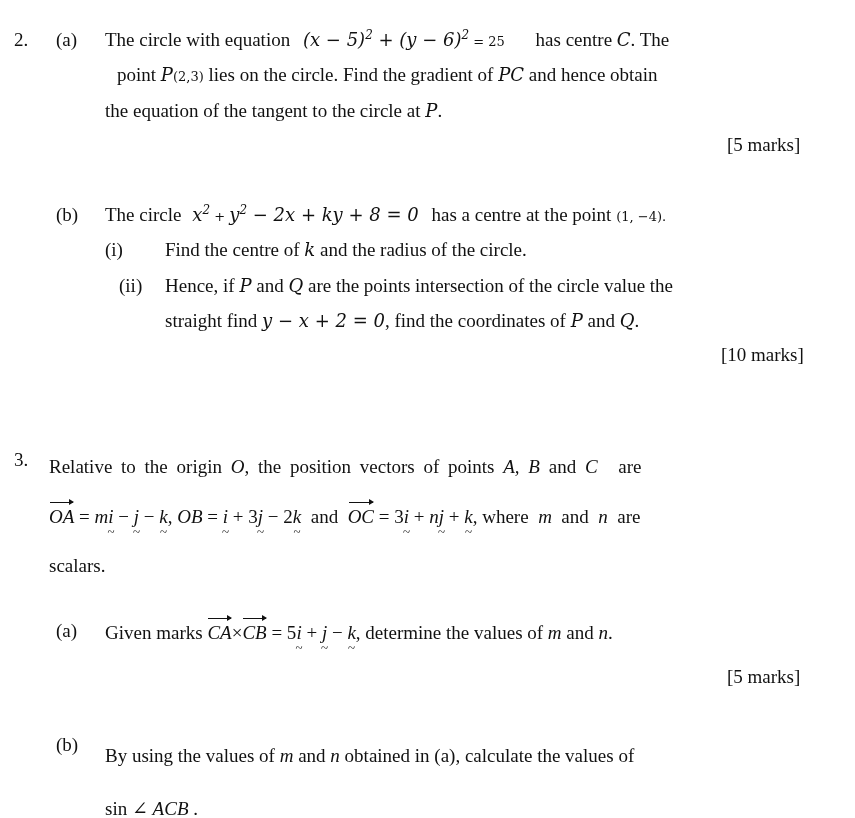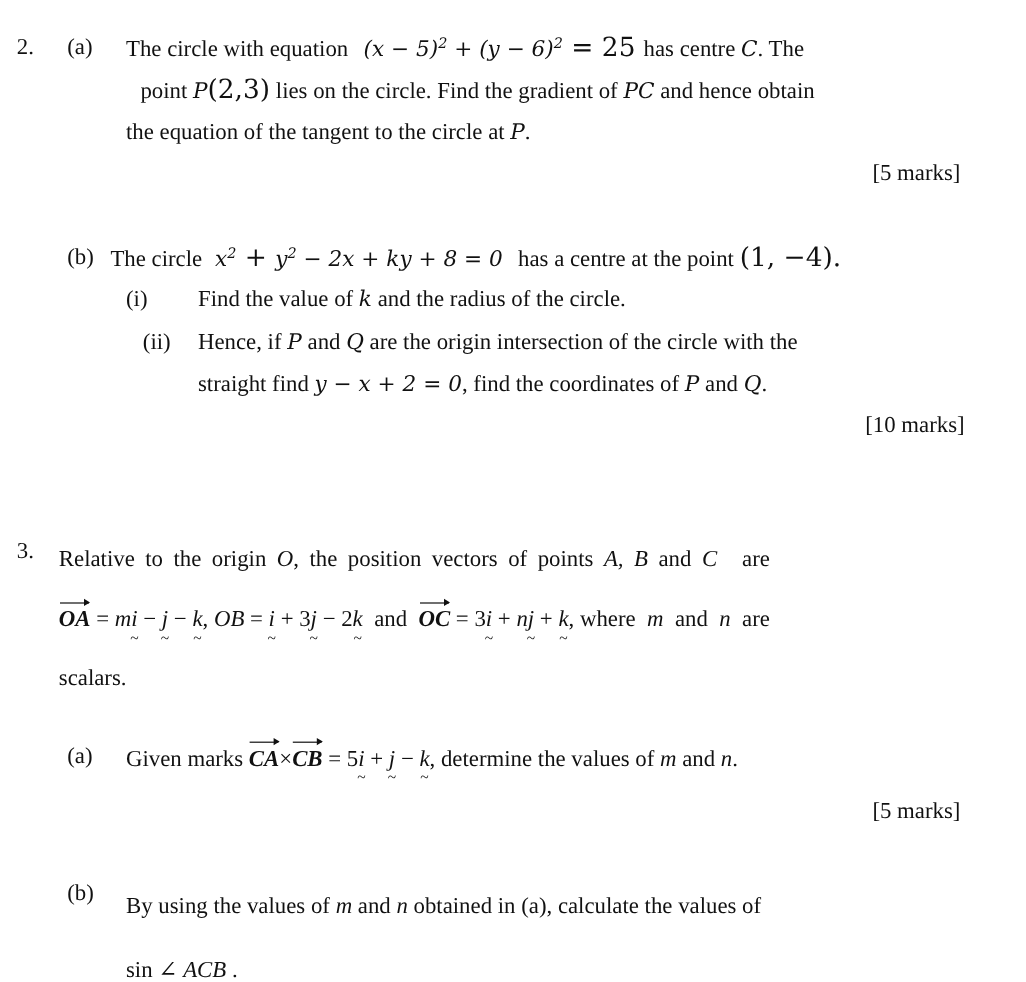--- a/index.html
+++ b/index.html
@@ -3,24 +3,24 @@
 <meta charset="utf-8">
 <style>
   html, body { margin: 0; padding: 0; background: #ffffff; }
   body {
     width: 855px; height: 818px; position: relative; overflow: hidden;
     font-family: "Liberation Serif", "DejaVu Serif", serif;
     color: #111111; font-size: 19px;
   }
   .abs { position: absolute; white-space: nowrap; line-height: 1; }
   .math { font-family: "DejaVu Serif", "Liberation Serif", serif; font-style: italic; font-size: 18px; }
-  .mathr { font-family: "DejaVu Serif", "Liberation Serif", serif; font-style: normal; font-size: 22px; }
+  .mathr { font-family: "DejaVu Serif", "Liberation Serif", serif; font-style: normal; font-size: 13px; }
   .it { font-style: italic; }
   sup { font-size: 12px; vertical-align: 7px; line-height: 0; }
-  .vec { position: relative; display: inline-block; font-weight: bold; }
+  .vec { position: relative; display: inline-block; }
   .vec::before {
     content: ""; position: absolute; left: 1px; right: 1px; top: -5px;
     border-top: 1px solid #111;
   }
   .vec::after {
     content: ""; position: absolute; right: 0px; top: -8px;
     border-left: 5px solid #111; border-top: 3px solid transparent; border-bottom: 3px solid transparent;
   }
   .tilde { position: relative; display: inline-block; }
   .tilde::after {
@@ -32,63 +32,63 @@
 <body>
 
 <div>
   <span class="abs" style="left:14px; top:30px;">2.</span>
 
   <div>
     <span class="abs" style="left:56px; top:30px;">(a)</span>
     <div class="abs" style="left:105px; top:30px;">
       <span>The circle with equation</span>
       <span class="math" style="margin-left:8px;"><span>(x − 5)</span><sup>2</sup><span> + (y − 6)</span><sup>2</sup><span class="mathr"> = 25</span></span>
-      <span style="margin-left:2px;">has centre</span>
+      <span style="margin-left:26px;">has centre</span>
       <span class="math">C</span><span>. The</span>
     </div>
     <div class="abs" style="left:117px; top:65px;">
       <span>point</span>
       <span class="math">P</span><span class="mathr">(2,3)</span>
       <span>lies on the circle. Find the gradient of</span>
       <span class="math">PC</span>
       <span>and hence obtain</span>
     </div>
     <div class="abs" style="left:105px; top:101px;">
       <span>the equation of the tangent to the circle at</span>
       <span class="math">P</span><span>.</span>
     </div>
     <span class="abs" style="left:727px; top:135px;">[5 marks]</span>
   </div>
 
   <div>
     <span class="abs" style="left:56px; top:205px;">(b)</span>
-    <div class="abs" style="left:92px; top:205px;">
+    <div class="abs" style="left:105px; top:205px;">
       <span>The circle</span>
       <span class="math" style="margin-left:6px;"><span>x</span><sup>2</sup><span class="mathr"> + </span><span>y</span><sup>2</sup> <span>− 2x + ky + 8 = 0</span></span>
       <span style="margin-left:8px;">has a centre at the point</span>
       <span class="mathr">(1, −4).</span>
     </div>
 
     <div>
       <span class="abs" style="left:105px; top:240px;">(i)</span>
       <div class="abs" style="left:165px; top:240px;">
-        <span>Find the value of</span>
+        <span>Find the centre of</span>
         <span class="math">k</span>
         <span>and the radius of the circle.</span>
       </div>
     </div>
 
     <div>
       <span class="abs" style="left:119px; top:276px;">(ii)</span>
       <div class="abs" style="left:165px; top:276px;">
         <span>Hence, if</span>
         <span class="math">P</span>
         <span>and</span>
         <span class="math">Q</span>
-        <span>are the origin intersection of the circle with the</span>
+        <span>are the points intersection of the circle value the</span>
       </div>
       <div class="abs" style="left:165px; top:311px;">
         <span>straight find</span>
         <span class="math">y − x + 2 = 0</span><span>, find the coordinates of</span>
         
         <span class="math">P</span>
         <span>and</span>
         <span class="math">Q</span><span>.</span>
       </div>
     </div>

